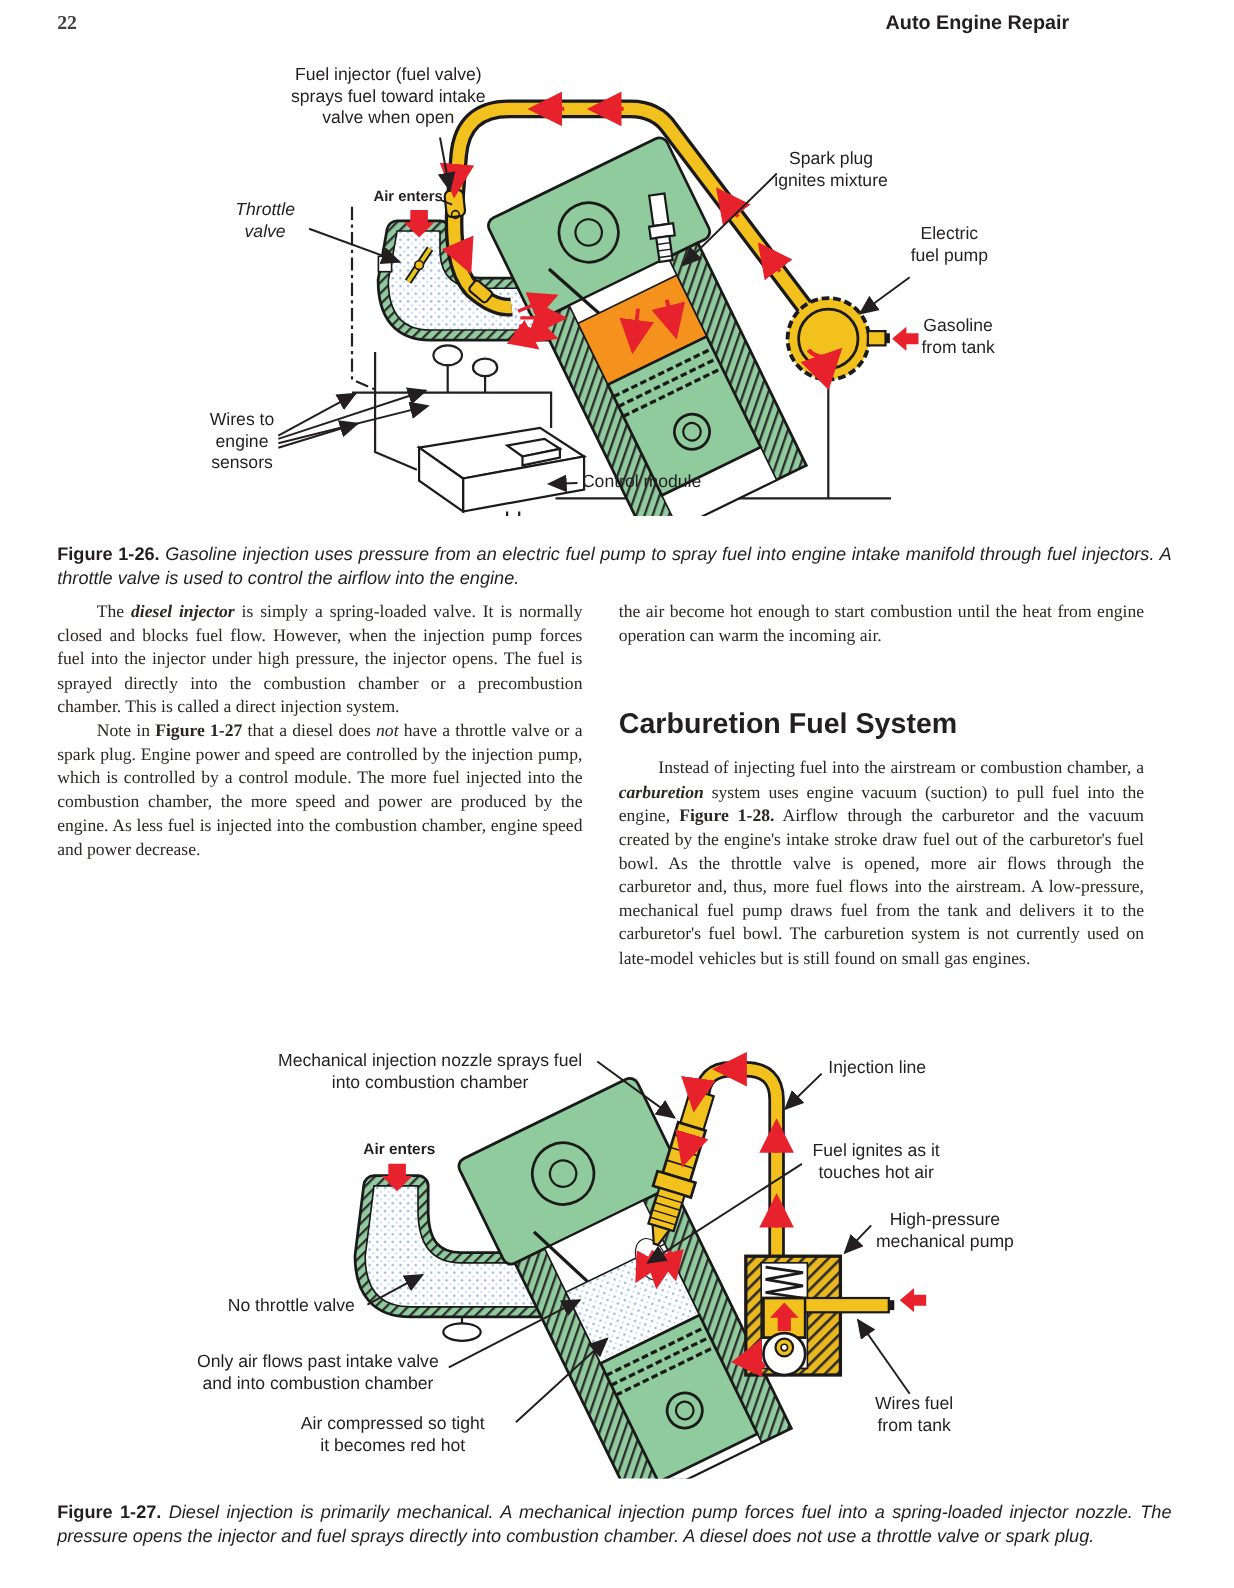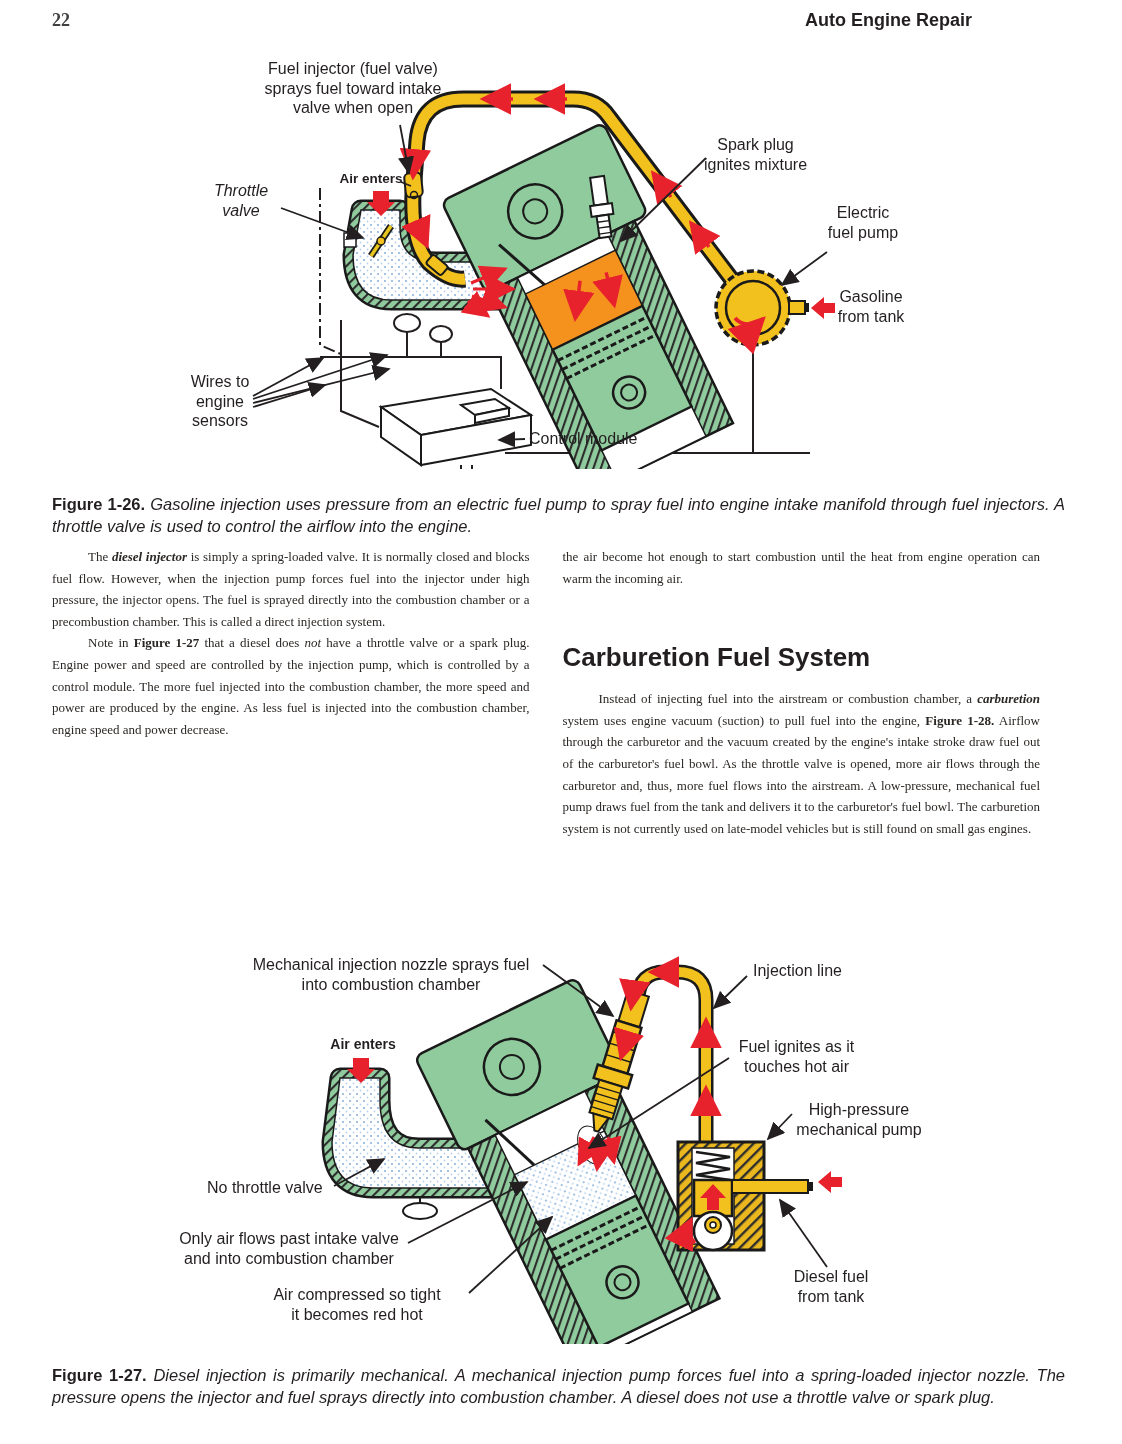--- a/index.html
+++ b/index.html
@@ -16,21 +16,21 @@
   .dlabel.small{font-size:13.5px;font-weight:bold;}
   .dlabel.left{text-align:left;}
   .caption{position:absolute;left:52px;width:1013px;font:16.5px/22px "Liberation Sans",sans-serif;
            color:#231f20;text-align:justify;}
   #cap26{top:476px;}
   #cap27{top:1347px;}
   .caption .b{font-weight:bold;font-style:normal;}
   .caption .i{font-style:italic;}
   #columns{position:absolute;left:52px;top:546px;width:988px;display:flex;gap:33px;}
   .col{width:478px;}
-  .col p{margin:0;font-size:13px;line-height:21.6px;text-align:justify;}
+  .col p{margin:0;font-size:16px;line-height:21.6px;text-align:justify;}
   .col p.ind{text-indent:36px;}
   .b{font-weight:bold;}
   .i{font-style:italic;}
   .bi{font-weight:bold;font-style:italic;}
   h2.sect{margin:54px 0 17px 0;font:bold 26px/28px "Liberation Sans",sans-serif;color:#231f20;}
 </style>
 </head>
 <body>
 
 <div id="page">
@@ -300,19 +300,19 @@
     <div class="dlabel small" style="left:266px;top:84px;width:72px;font-size:14px;">Air enters</div>
     <div class="dlabel" style="left:668px;top:85px;width:135px;">Fuel ignites as it
 touches hot air</div>
     <div class="dlabel" style="left:728px;top:148px;width:140px;">High-pressure
 mechanical pump</div>
     <div class="dlabel left" style="left:146px;top:226px;width:135px;">No throttle valve</div>
     <div class="dlabel" style="left:108px;top:277px;width:240px;">Only air flows past intake valve
 and into combustion chamber</div>
     <div class="dlabel" style="left:182px;top:333px;width:228px;">Air compressed so tight
 it becomes red hot</div>
-    <div class="dlabel" style="left:720px;top:315px;width:100px;">Diesel fuel
+    <div class="dlabel" style="left:720px;top:315px;width:100px;">Wires fuel
 from tank</div>
   </div>
 
   <p class="caption" id="cap27"><span class="b">Figure 1-27. </span><span class="i">Diesel injection is primarily mechanical. A mechanical injection pump forces fuel into a spring-loaded injector nozzle. The pressure opens the injector and fuel sprays directly into combustion chamber. A diesel does not use a throttle valve or spark plug.</span></p>
 
 </div>
 
 </body></html>

